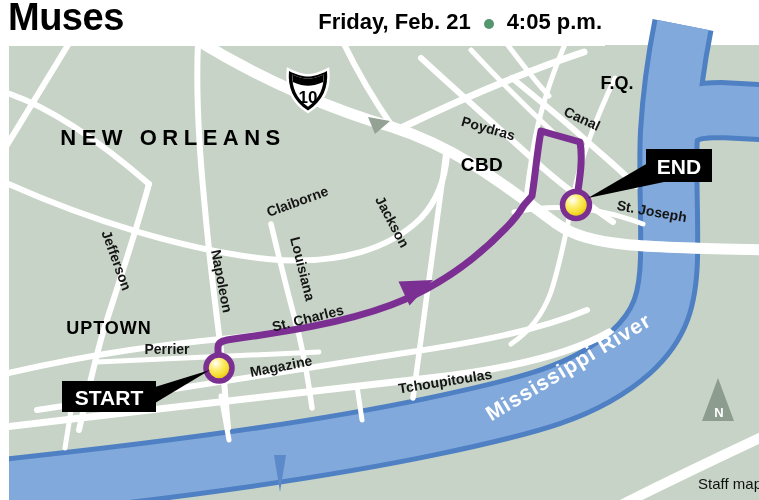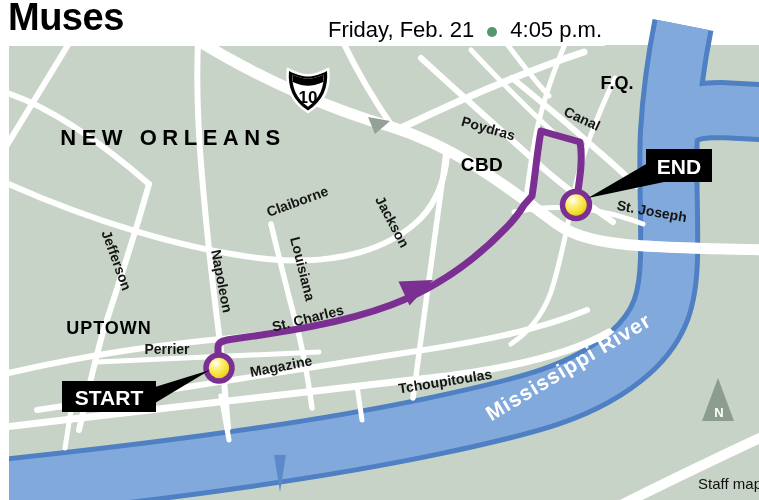--- a/index.html
+++ b/index.html
@@ -9,21 +9,21 @@
   }
   .header{
     position:absolute;top:0;left:0;width:605px;height:46px;background:#ffffff;z-index:5;
   }
   .title{
     position:absolute;left:8px;top:-4px;font-size:38px;font-weight:bold;color:#000;
     letter-spacing:-0.5px;
   }
   .when{
     position:absolute;right:3px;top:9px;display:flex;align-items:center;gap:13px;
-    font-size:22px;font-weight:normal;color:#000;margin-top:8px;
+    font-size:22px;font-weight:bold;color:#000;
   }
   .dot{width:10px;height:10px;border-radius:50%;margin-top:3px;}
   .mapwrap{position:absolute;left:9px;top:0;width:759px;height:392px;}
   svg{display:block;}
   text{font-family:"Liberation Sans", sans-serif;}
   .street{font-size:14px;font-weight:bold;fill:#151515;}
   .region{font-weight:bold;fill:#000;}
 </style>
 </head>
 <body>

